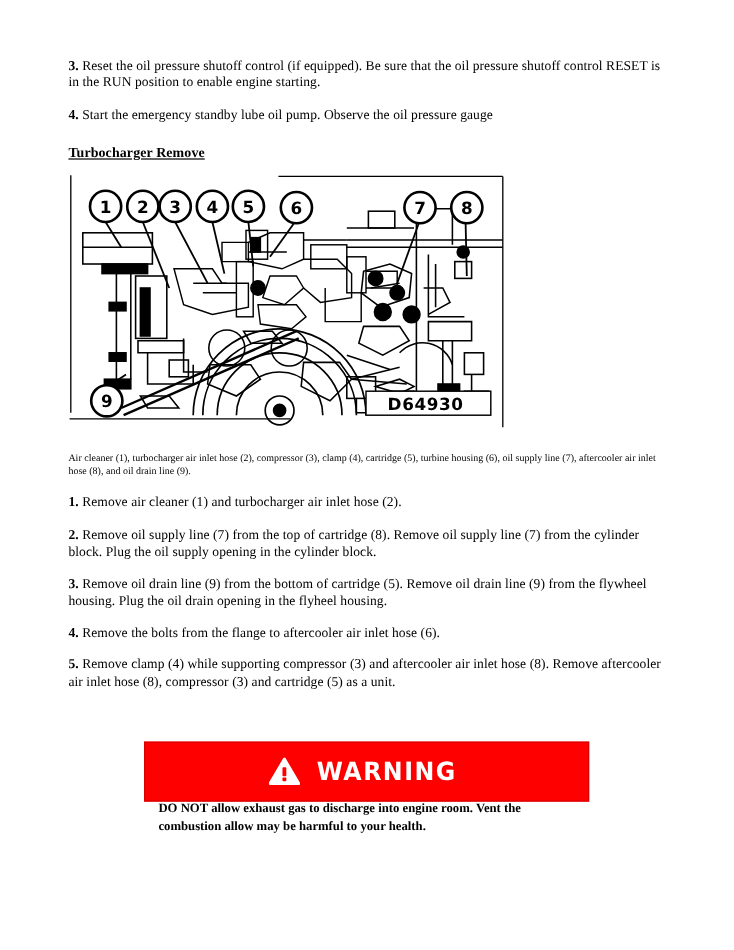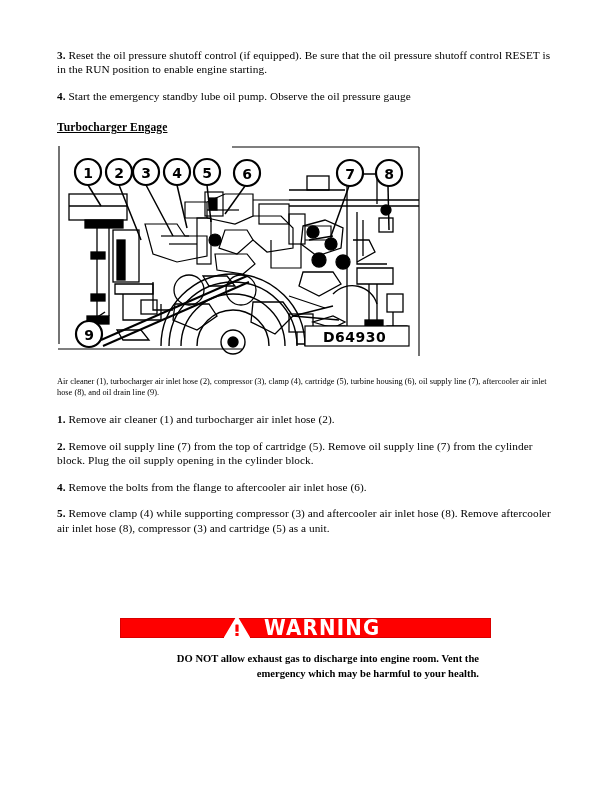--- a/index.html
+++ b/index.html
@@ -69,62 +69,61 @@
   }
 
   
   .warning-wrap {
     position: absolute;
     left: 120px;
     top: 618px;
     width: 371px;
   }
   .warning-bar {
-    height: 20px;
+    height: 50px;
     background: #fe0000;
     border: 1px solid #d90000;
     display: flex;
     align-items: center;
     justify-content: center;
     gap: 14px;
     box-sizing: border-box;
   }
   .warn-icon { display: block; }
   .warning-word {
     color: #ffffff;
     font-family: "DejaVu Sans", "Liberation Sans", sans-serif;
     font-weight: bold;
     font-size: 21px;
     letter-spacing: 1.3px;
     line-height: 1;
     transform: scaleX(0.94);
     transform-origin: left center;
   }
   .warning-text {
-    margin-top: 14px;
-    text-align: right;
+    text-align: left;
     font-size: 10.6px;
     line-height: 14.6px;
     font-weight: bold;
     padding: 0 12px;
   }
   .warning-text .wline { display: block; }
 </style>
 </head>
 <body>
 
 <div class="page">
   <div class="content">
 
     <p class="step"><span class="num">3.</span><span> Reset the oil pressure shutoff control (if equipped). Be sure that the oil pressure shutoff control RESET is in the RUN position to enable engine starting.</span></p>
 
     <p class="step"><span class="num">4.</span><span> Start the emergency standby lube oil pump. Observe the oil pressure gauge</span></p>
 
 
-    <div class="section-heading">Turbocharger Engage</div>
+    <div class="section-heading">Turbocharger Remove</div>
 
     <div class="figure">
       <svg width="366" height="222" viewBox="0 0 366 222" xmlns="http://www.w3.org/2000/svg">
         <rect x="0" y="0" width="366" height="222" fill="#ffffff"></rect>
         <g stroke="#000000" fill="none" stroke-width="1.1">
 
           <line x1="2" y1="2" x2="2" y2="200"></line>
           <line x1="175" y1="3" x2="362" y2="3"></line>
           <line x1="362" y1="3" x2="362" y2="212"></line>
           <line x1="1" y1="205" x2="185" y2="205"></line>
@@ -286,36 +285,37 @@
             <text text-anchor="middle" y="5.5" font-family="DejaVu Sans, Liberation Sans, sans-serif" font-size="14" font-weight="bold" fill="#000000">9</text>
           </g>
         </g>
       </svg>
     </div>
 
     <div class="caption">Air cleaner (1), turbocharger air inlet hose (2), compressor (3), clamp (4), cartridge (5), turbine housing (6), oil supply line (7), aftercooler air inlet hose (8), and oil drain line (9).</div>
 
     <p class="step"><span class="num">1.</span><span> Remove air cleaner (1) and turbocharger air inlet hose (2).</span></p>
 
-    <p class="step"><span class="num">2.</span><span> Remove oil supply line (7) from the top of cartridge (5). Remove oil supply line (7) from the cylinder block. Plug the oil supply opening in the cylinder block.</span></p>
-
+    <p class="step"><span class="num">2.</span><span> Remove oil supply line (7) from the top of cartridge (8). Remove oil supply line (7) from the cylinder block. Plug the oil supply opening in the cylinder block.</span></p>
+
+    <p class="step"><span class="num">3.</span><span> Remove oil drain line (9) from the bottom of cartridge (5). Remove oil drain line (9) from the flywheel housing. Plug the oil drain opening in the flyheel housing.</span></p>
 
     <p class="step"><span class="num">4.</span><span> Remove the bolts from the flange to aftercooler air inlet hose (6).</span></p>
 
     <p class="step"><span class="num">5.</span><span> Remove clamp (4) while supporting compressor (3) and aftercooler air inlet hose (8). Remove aftercooler air inlet hose (8), compressor (3) and cartridge (5) as a unit.</span></p>
 
   </div>
 
   <div class="warning-wrap">
     <div class="warning-bar">
       <svg class="warn-icon" width="26" height="24" viewBox="0 0 26 24" xmlns="http://www.w3.org/2000/svg">
         <path d="M13 1.5 L25 22 L1 22 Z" fill="#ffffff" stroke="#ffffff" stroke-width="2.4" stroke-linejoin="round"></path>
         <rect x="11.4" y="8.4" width="3.2" height="7.4" rx="0.6" fill="#fe0000"></rect>
         <rect x="11.4" y="17" width="3.2" height="3.1" rx="0.6" fill="#fe0000"></rect>
       </svg>
       <span class="warning-word">WARNING</span>
     </div>
     <div class="warning-text">
       <span class="wline">DO NOT allow exhaust gas to discharge into engine room. Vent the</span>
-      <span class="wline">emergency which may be harmful to your health.</span>
+      <span class="wline">combustion allow may be harmful to your health.</span>
     </div>
   </div>
 </div>
 
 </body></html>

